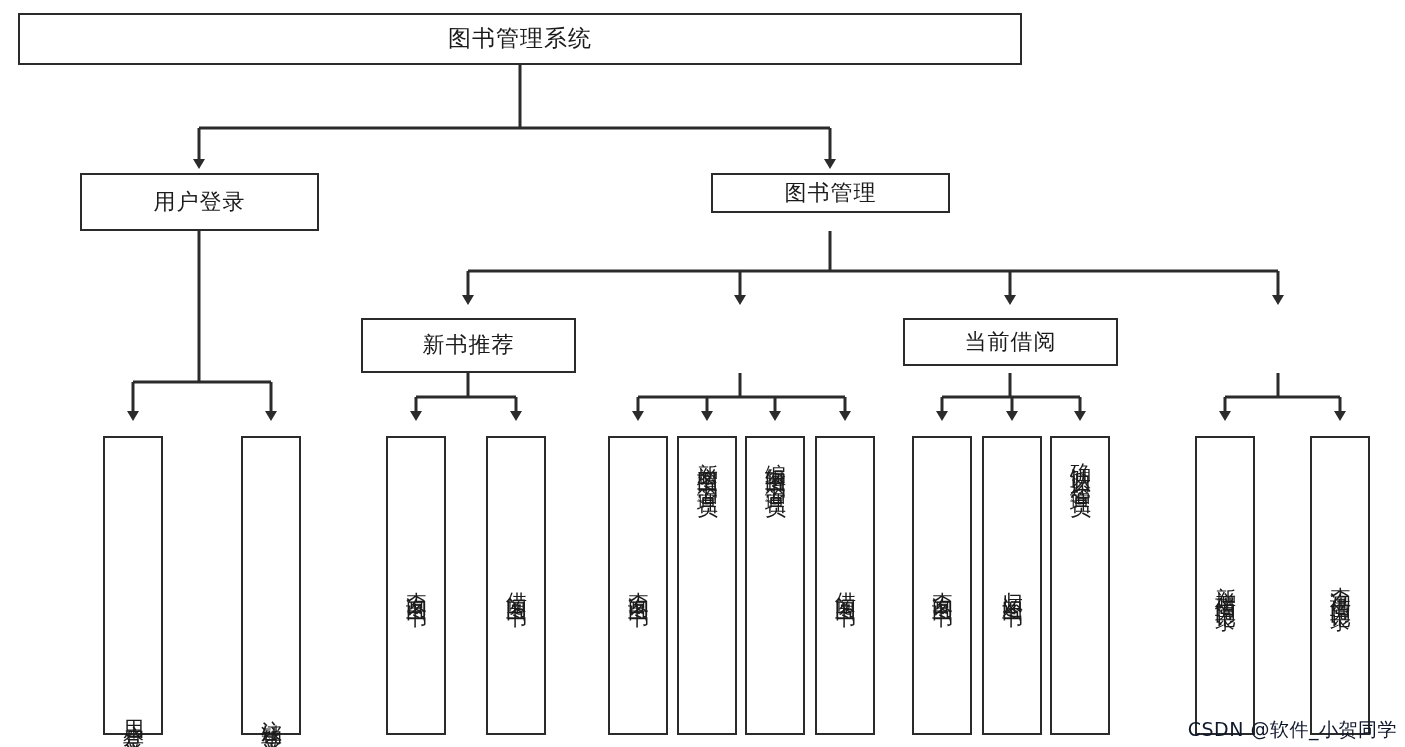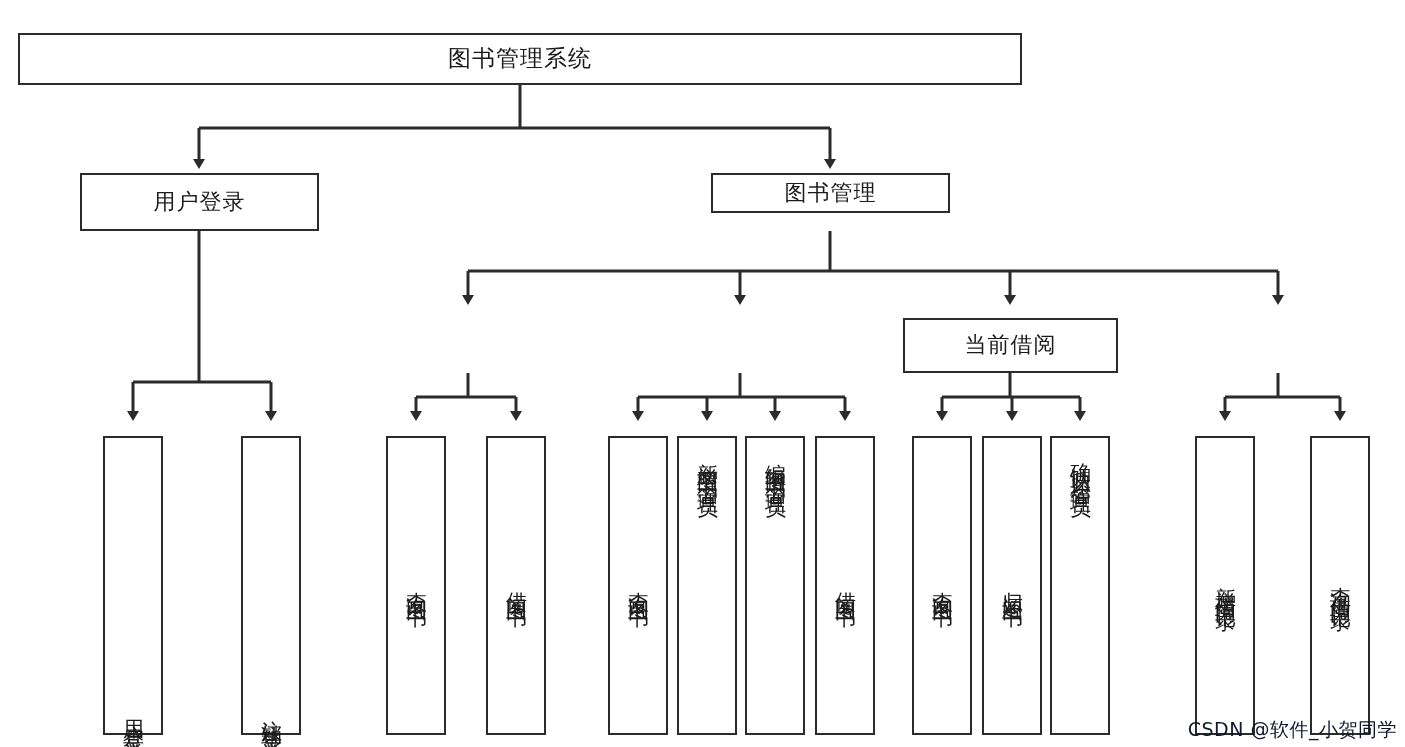--- a/index.html
+++ b/index.html
@@ -31,21 +31,20 @@
     color:#1b1b1b;
   }
   
   .node.horiz{
     font-size:22px;
     letter-spacing:1px;
     line-height:1.1;
   }
   .node.root{
     font-size:23px;
-    margin-top:20px;
   }
   
   .node.vert{
     writing-mode:vertical-rl;
     text-orientation:upright;
     font-size:21px;
     letter-spacing:5px;
     line-height:1;
     padding:8px 0 10px 0;
     justify-content:center;
@@ -135,23 +134,26 @@
   </div>
 
   <div class="node horiz" style="left:80px;top:173px;width:239px;height:58px;">
     <span>用户登录</span>
   </div>
 
   <div class="node horiz" style="left:711px;top:173px;width:239px;height:40px;">
     <span>图书管理</span>
   </div>
 
-
-
-  <div class="node horiz" style="left:903px;top:318px;width:215px;height:55px;">
+  <div class="node horiz" style="left:361px;top:318px;width:215px;height:55px;">
+    <span>新书推荐</span>
+  </div>
+
+
+  <div class="node horiz" style="left:903px;top:318px;width:215px;height:48px;">
     <span>当前借阅</span>
   </div>
 
 
   <div class="node vert align-end" style="left:103px;top:436px;width:60px;height:299px;">
     <span class="vtext">用户登录</span>
   </div>
   <div class="node vert align-end" style="left:241px;top:436px;width:60px;height:299px;">
     <span class="vtext">注销登录</span>
   </div>

